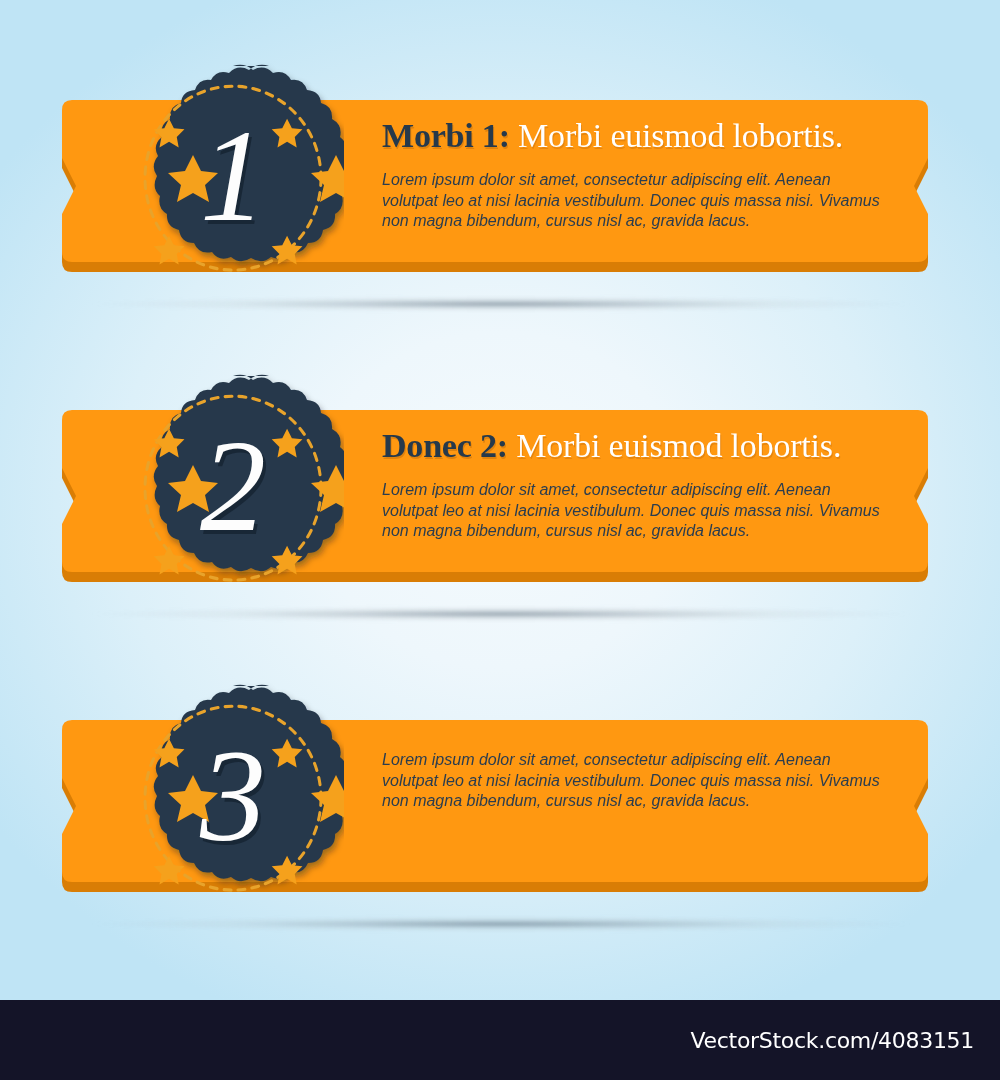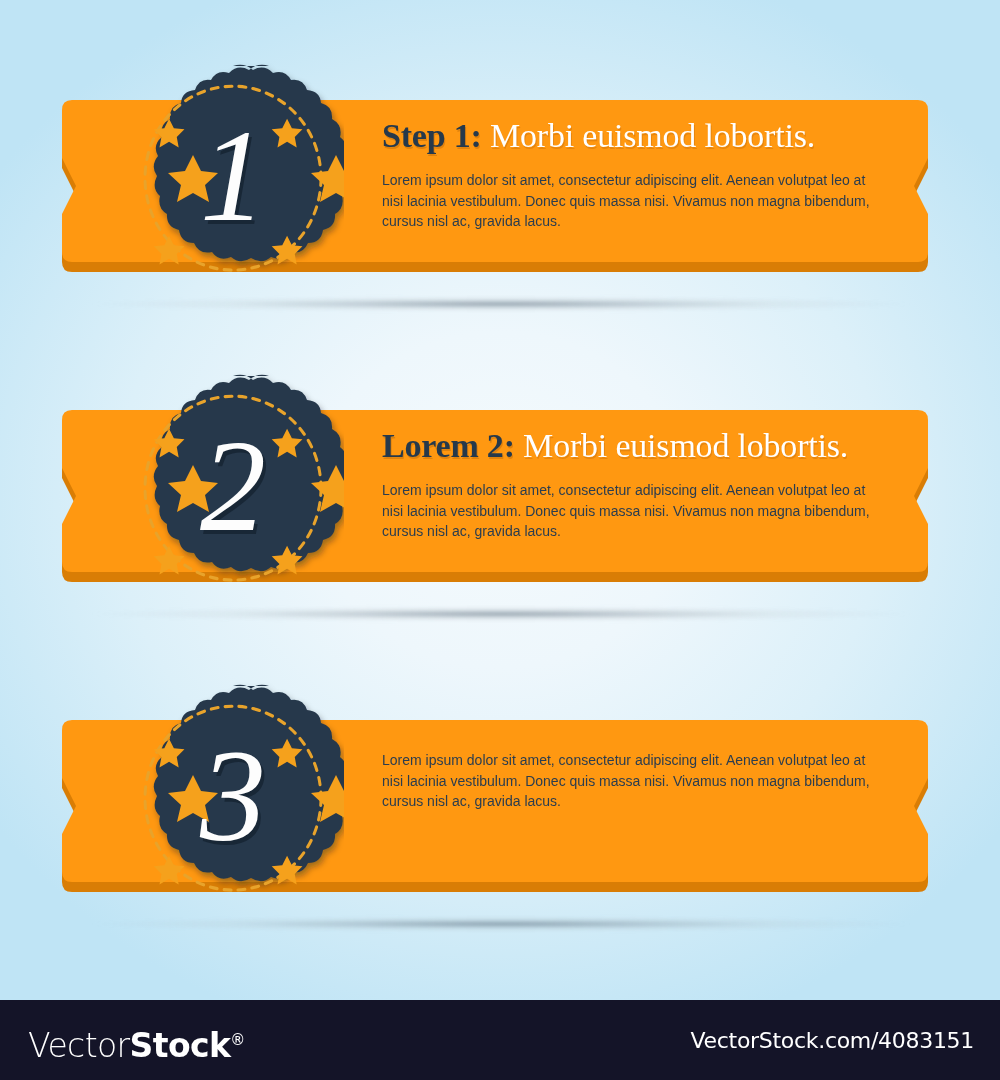--- a/index.html
+++ b/index.html
@@ -87,24 +87,25 @@
     white-space: nowrap;
   }
   .step-title .lead {
     font-weight: bold;
     color: #26394b;
     text-shadow: 1px 2px 0 rgba(150,80,5,0.30);
   }
   .step-body {
     margin: 14px 0 0 0;
     font-family: "Liberation Sans", sans-serif;
-    font-size: 14px;
+    font-size: 16px;
     line-height: 20.5px;
     color: #2b3d4f;
     width: 500px;
+    font-style: italic;
   }
 
   
   .badge {
     position: absolute;
     left: 122px;
     top: 0px;
     width: 222px;
     height: 240px;
   }
@@ -206,21 +207,21 @@
           <path d="M68,66 l5,-10 l5,10 l11,1 l-8,8 l2,11 l-10,-6 l-10,6 l2,-11 l-8,-8 Z" fill="#f5a11c" transform="translate(-23,7) scale(0.96)"></path>
           <path d="M68,66 l5,-10 l5,10 l11,1 l-8,8 l2,11 l-10,-6 l-10,6 l2,-11 l-8,-8 Z" fill="#f5a11c" transform="translate(95,7) scale(0.96)"></path>
           <path d="M68,66 l5,-10 l5,10 l11,1 l-8,8 l2,11 l-10,-6 l-10,6 l2,-11 l-8,-8 Z" fill="#f5a11c" transform="translate(-23,124) scale(0.96)"></path>
           <path d="M68,66 l5,-10 l5,10 l11,1 l-8,8 l2,11 l-10,-6 l-10,6 l2,-11 l-8,-8 Z" fill="#f5a11c" transform="translate(95,124) scale(0.96)"></path>
         </g>
       </svg>
       <div class="badge-num">1</div>
     </div>
 
     <div class="text-col">
-      <p class="step-title"><span class="lead">Step 1:</span> <span class="rest">Morbi euismod lobortis.</span></p>
+      <p class="step-title"><span class="lead">Morbi 1:</span> <span class="rest">Morbi euismod lobortis.</span></p>
       <p class="step-body">Lorem ipsum dolor sit amet, consectetur adipiscing elit. Aenean volutpat leo at nisi lacinia vestibulum. Donec quis massa nisi. Vivamus non magna bibendum, cursus nisl ac, gravida lacus.</p>
     </div>
   </div>
 
   <div class="step-block s2">
 
     <div class="ground-shadow"></div>
 
     <div class="ribbon-wrap">
       <svg class="ribbon-svg" width="866" height="172" viewBox="0 0 866 172" xmlns="http://www.w3.org/2000/svg">
@@ -244,21 +245,21 @@
           <path d="M68,66 l5,-10 l5,10 l11,1 l-8,8 l2,11 l-10,-6 l-10,6 l2,-11 l-8,-8 Z" fill="#f5a11c" transform="translate(-23,7) scale(0.96)"></path>
           <path d="M68,66 l5,-10 l5,10 l11,1 l-8,8 l2,11 l-10,-6 l-10,6 l2,-11 l-8,-8 Z" fill="#f5a11c" transform="translate(95,7) scale(0.96)"></path>
           <path d="M68,66 l5,-10 l5,10 l11,1 l-8,8 l2,11 l-10,-6 l-10,6 l2,-11 l-8,-8 Z" fill="#f5a11c" transform="translate(-23,124) scale(0.96)"></path>
           <path d="M68,66 l5,-10 l5,10 l11,1 l-8,8 l2,11 l-10,-6 l-10,6 l2,-11 l-8,-8 Z" fill="#f5a11c" transform="translate(95,124) scale(0.96)"></path>
         </g>
       </svg>
       <div class="badge-num">2</div>
     </div>
 
     <div class="text-col">
-      <p class="step-title"><span class="lead">Lorem 2:</span> <span class="rest">Morbi euismod lobortis.</span></p>
+      <p class="step-title"><span class="lead">Donec 2:</span> <span class="rest">Morbi euismod lobortis.</span></p>
       <p class="step-body">Lorem ipsum dolor sit amet, consectetur adipiscing elit. Aenean volutpat leo at nisi lacinia vestibulum. Donec quis massa nisi. Vivamus non magna bibendum, cursus nisl ac, gravida lacus.</p>
     </div>
   </div>
 
   <div class="step-block s3">
 
     <div class="ground-shadow"></div>
 
     <div class="ribbon-wrap">
       <svg class="ribbon-svg" width="866" height="172" viewBox="0 0 866 172" xmlns="http://www.w3.org/2000/svg">
@@ -289,15 +290,14 @@
     </div>
 
     <div class="text-col">
       <p class="step-body">Lorem ipsum dolor sit amet, consectetur adipiscing elit. Aenean volutpat leo at nisi lacinia vestibulum. Donec quis massa nisi. Vivamus non magna bibendum, cursus nisl ac, gravida lacus.</p>
     </div>
   </div>
 
 </div>
 
 <div id="watermark">
-  <div class="wm-logo"><span class="w-light">Vector</span><span class="w-bold">Stock</span><span class="w-reg">®</span></div>
   <div class="wm-url">VectorStock.com/4083151</div>
 </div>
 
 </body></html>

